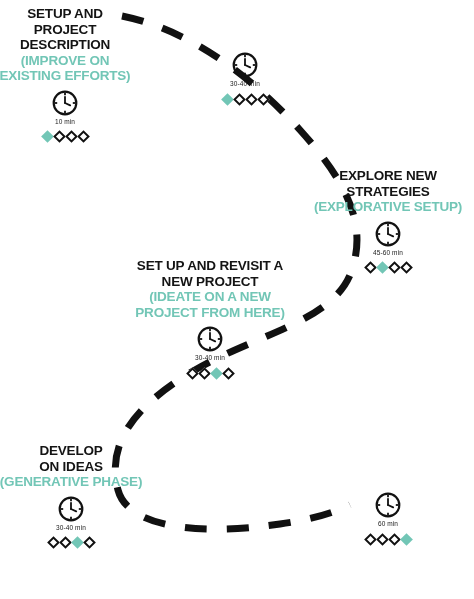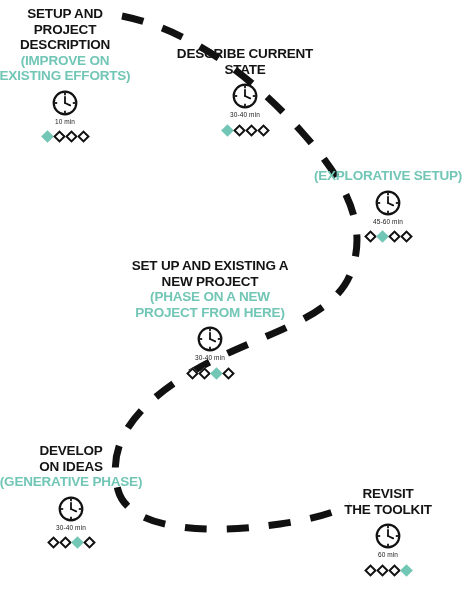--- a/index.html
+++ b/index.html
@@ -125,22 +125,20 @@
     <p class="duration">10 min</p>
     <div class="diamonds">
       <span class="diamond filled"></span>
       <span class="diamond empty"></span>
       <span class="diamond empty"></span>
       <span class="diamond empty"></span>
     </div>
   </div>
 
   <div class="step step-2">
-    <p class="step-title">DESCRIBE CURRENT
-STATE</p>
     <div class="clock-wrap">
       <svg width="28" height="28" viewBox="0 0 28 28">
         <circle cx="14" cy="14" r="11.3" fill="none" stroke="#111" stroke-width="2.2"></circle>
         <line x1="14" y1="3.6" x2="14" y2="6.2" stroke="#111" stroke-width="1.8"></line>
         <line x1="24.4" y1="14" x2="21.8" y2="14" stroke="#111" stroke-width="1.8"></line>
         <line x1="14" y1="24.4" x2="14" y2="21.8" stroke="#111" stroke-width="1.8"></line>
         <line x1="3.6" y1="14" x2="6.2" y2="14" stroke="#111" stroke-width="1.8"></line>
         <line x1="14" y1="14" x2="14" y2="7.8" stroke="#111" stroke-width="1.8" stroke-linecap="round"></line>
         <line x1="14" y1="14" x2="19.2" y2="16.4" stroke="#111" stroke-width="1.8" stroke-linecap="round"></line>
       </svg>
@@ -148,20 +146,22 @@
     <p class="duration">30-40 min</p>
     <div class="diamonds">
       <span class="diamond filled"></span>
       <span class="diamond empty"></span>
       <span class="diamond empty"></span>
       <span class="diamond empty"></span>
     </div>
   </div>
 
   <div class="step step-3">
+    <p class="step-title">EXPLORE NEW
+STRATEGIES</p>
     <p class="step-subtitle">(EXPLORATIVE SETUP)</p>
     <div class="clock-wrap">
       <svg width="28" height="28" viewBox="0 0 28 28">
         <circle cx="14" cy="14" r="11.3" fill="none" stroke="#111" stroke-width="2.2"></circle>
         <line x1="14" y1="3.6" x2="14" y2="6.2" stroke="#111" stroke-width="1.8"></line>
         <line x1="24.4" y1="14" x2="21.8" y2="14" stroke="#111" stroke-width="1.8"></line>
         <line x1="14" y1="24.4" x2="14" y2="21.8" stroke="#111" stroke-width="1.8"></line>
         <line x1="3.6" y1="14" x2="6.2" y2="14" stroke="#111" stroke-width="1.8"></line>
         <line x1="14" y1="14" x2="14" y2="7.8" stroke="#111" stroke-width="1.8" stroke-linecap="round"></line>
         <line x1="14" y1="14" x2="19.2" y2="16.4" stroke="#111" stroke-width="1.8" stroke-linecap="round"></line>
@@ -170,23 +170,23 @@
     <p class="duration">45-60 min</p>
     <div class="diamonds">
       <span class="diamond empty"></span>
       <span class="diamond filled"></span>
       <span class="diamond empty"></span>
       <span class="diamond empty"></span>
     </div>
   </div>
 
   <div class="step step-4">
-    <p class="step-title">SET UP AND EXISTING A
+    <p class="step-title">SET UP AND REVISIT A
 NEW PROJECT</p>
-    <p class="step-subtitle">(PHASE ON A NEW
+    <p class="step-subtitle">(IDEATE ON A NEW
 PROJECT FROM HERE)</p>
     <div class="clock-wrap">
       <svg width="28" height="28" viewBox="0 0 28 28">
         <circle cx="14" cy="14" r="11.3" fill="none" stroke="#111" stroke-width="2.2"></circle>
         <line x1="14" y1="3.6" x2="14" y2="6.2" stroke="#111" stroke-width="1.8"></line>
         <line x1="24.4" y1="14" x2="21.8" y2="14" stroke="#111" stroke-width="1.8"></line>
         <line x1="14" y1="24.4" x2="14" y2="21.8" stroke="#111" stroke-width="1.8"></line>
         <line x1="3.6" y1="14" x2="6.2" y2="14" stroke="#111" stroke-width="1.8"></line>
         <line x1="14" y1="14" x2="14" y2="7.8" stroke="#111" stroke-width="1.8" stroke-linecap="round"></line>
         <line x1="14" y1="14" x2="19.2" y2="16.4" stroke="#111" stroke-width="1.8" stroke-linecap="round"></line>
@@ -219,22 +219,20 @@
     <p class="duration">30-40 min</p>
     <div class="diamonds">
       <span class="diamond empty"></span>
       <span class="diamond empty"></span>
       <span class="diamond filled"></span>
       <span class="diamond empty"></span>
     </div>
   </div>
 
   <div class="step step-6">
-    <p class="step-title">REVISIT
-THE TOOLKIT</p>
     <div class="clock-wrap">
       <svg width="28" height="28" viewBox="0 0 28 28">
         <circle cx="14" cy="14" r="11.3" fill="none" stroke="#111" stroke-width="2.2"></circle>
         <line x1="14" y1="3.6" x2="14" y2="6.2" stroke="#111" stroke-width="1.8"></line>
         <line x1="24.4" y1="14" x2="21.8" y2="14" stroke="#111" stroke-width="1.8"></line>
         <line x1="14" y1="24.4" x2="14" y2="21.8" stroke="#111" stroke-width="1.8"></line>
         <line x1="3.6" y1="14" x2="6.2" y2="14" stroke="#111" stroke-width="1.8"></line>
         <line x1="14" y1="14" x2="14" y2="7.8" stroke="#111" stroke-width="1.8" stroke-linecap="round"></line>
         <line x1="14" y1="14" x2="19.2" y2="16.4" stroke="#111" stroke-width="1.8" stroke-linecap="round"></line>
       </svg>

